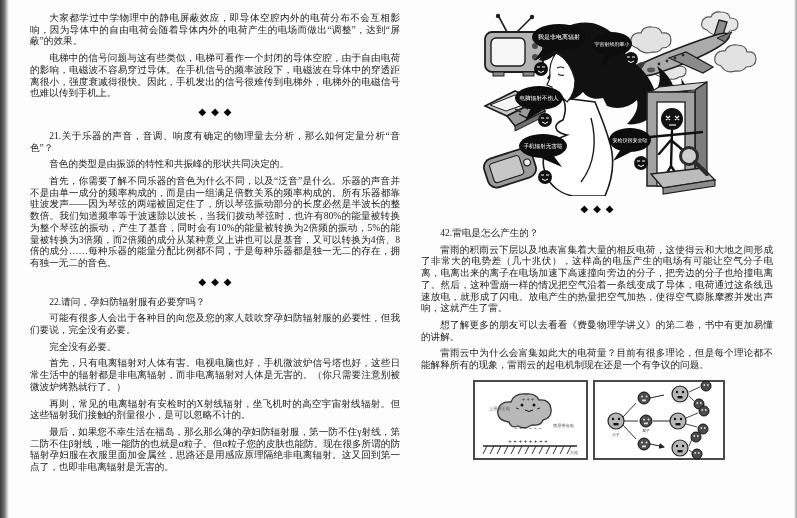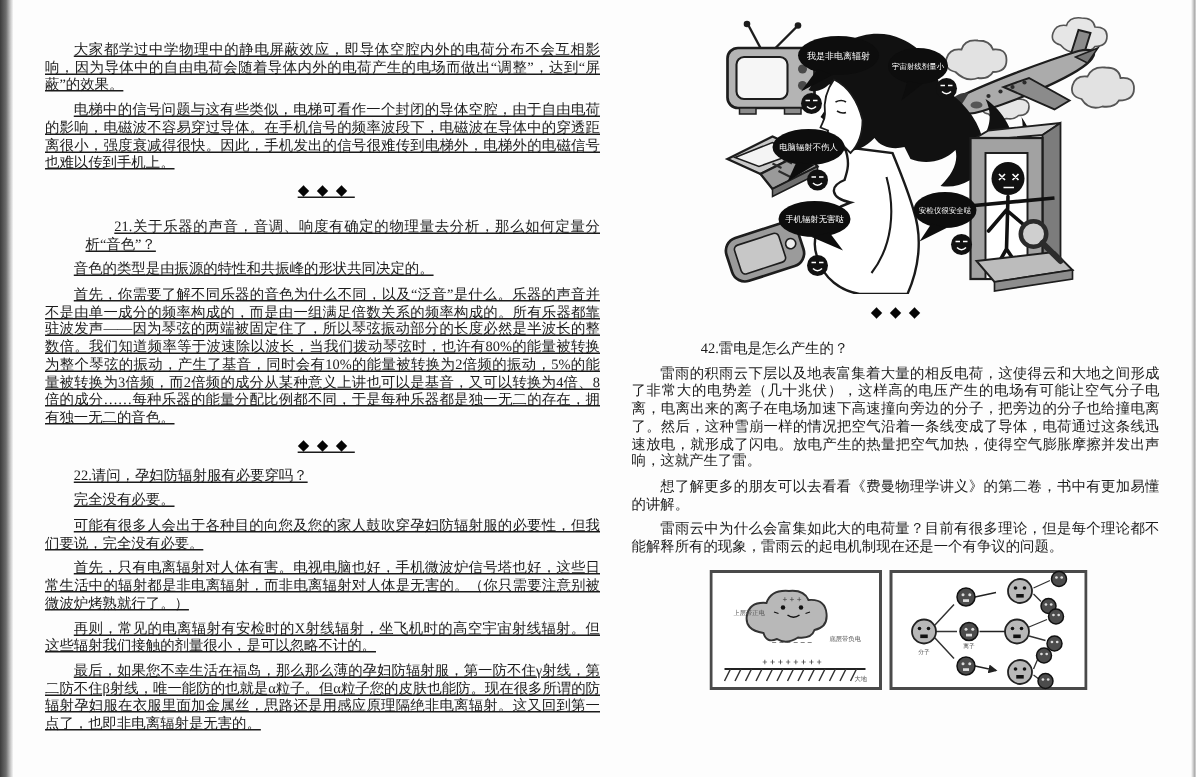--- a/index.html
+++ b/index.html
@@ -6,25 +6,25 @@
   body{
     width:797px;height:518px;position:relative;overflow:hidden;
     background:#fdfdfd;color:#1b1b1b;
     font-family:"Liberation Serif","DejaVu Serif",serif;
   }
   .edge-left{position:absolute;left:0;top:0;bottom:0;width:9px;
     background:linear-gradient(90deg,#3c3c3c 0%,#6f6f6f 45%,#c9c9c9 78%,rgba(253,253,253,0) 100%);}
   .edge-right{position:absolute;right:0;top:0;bottom:0;width:3px;
     background:linear-gradient(270deg,#9a9a9a 0%,rgba(253,253,253,0) 100%);}
   .col{position:absolute;}
-  .col-left{left:30px;top:28px;width:370px;text-decoration:underline;}
+  .col-left{left:30px;top:12px;width:370px;}
   .col-right{left:421px;top:6px;width:352px;}
   .para{font-size:9.6px;line-height:11.7px;margin:0 0 5px;text-align:justify;text-indent:2em;}
   .sep{text-align:center;font-size:10px;letter-spacing:5px;text-indent:5px;margin:7px 0 9px;color:#050505;}
-  .mt1{margin-top:13px;margin-left:27px;}
+  .mt1{margin-top:13px;}
   .mt2{margin-top:5px;}
   .illu{margin:2px 0 4px 34px;display:block;}
   .diag{margin:9px 0 0 52px;display:block;}
   svg text{font-family:"Liberation Sans","DejaVu Sans",sans-serif;}
 </style>
 </head>
 <body>
 
 <div class="edge-left"></div>
 <div class="edge-right"></div>
@@ -33,22 +33,22 @@
   <p class="para">大家都学过中学物理中的静电屏蔽效应，即导体空腔内外的电荷分布不会互相影响，因为导体中的自由电荷会随着导体内外的电荷产生的电场而做出“调整”，达到“屏蔽”的效果。</p>
   <p class="para">电梯中的信号问题与这有些类似，电梯可看作一个封闭的导体空腔，由于自由电荷的影响，电磁波不容易穿过导体。在手机信号的频率波段下，电磁波在导体中的穿透距离很小，强度衰减得很快。因此，手机发出的信号很难传到电梯外，电梯外的电磁信号也难以传到手机上。</p>
   <div class="sep">◆◆◆</div>
 
   <p class="para mt1">21.关于乐器的声音，音调、响度有确定的物理量去分析，那么如何定量分析“音色”？</p>
   <p class="para">音色的类型是由振源的特性和共振峰的形状共同决定的。</p>
   <p class="para">首先，你需要了解不同乐器的音色为什么不同，以及“泛音”是什么。乐器的声音并不是由单一成分的频率构成的，而是由一组满足倍数关系的频率构成的。所有乐器都靠驻波发声——因为琴弦的两端被固定住了，所以琴弦振动部分的长度必然是半波长的整数倍。我们知道频率等于波速除以波长，当我们拨动琴弦时，也许有80%的能量被转换为整个琴弦的振动，产生了基音，同时会有10%的能量被转换为2倍频的振动，5%的能量被转换为3倍频，而2倍频的成分从某种意义上讲也可以是基音，又可以转换为4倍、8倍的成分……每种乐器的能量分配比例都不同，于是每种乐器都是独一无二的存在，拥有独一无二的音色。</p>
   <div class="sep">◆◆◆</div>
 
   <p class="para mt2">22.请问，孕妇防辐射服有必要穿吗？</p>
+  <p class="para">可能有很多人会出于各种目的向您及您的家人鼓吹穿孕妇防辐射服的必要性，但我们要说，完全没有必要。</p>
   <p class="para">完全没有必要。</p>
-  <p class="para">可能有很多人会出于各种目的向您及您的家人鼓吹穿孕妇防辐射服的必要性，但我们要说，完全没有必要。</p>
   <p class="para">首先，只有电离辐射对人体有害。电视电脑也好，手机微波炉信号塔也好，这些日常生活中的辐射都是非电离辐射，而非电离辐射对人体是无害的。（你只需要注意别被微波炉烤熟就行了。）</p>
   <p class="para">再则，常见的电离辐射有安检时的X射线辐射，坐飞机时的高空宇宙射线辐射。但这些辐射我们接触的剂量很小，是可以忽略不计的。</p>
   <p class="para">最后，如果您不幸生活在福岛，那么那么薄的孕妇防辐射服，第一防不住γ射线，第二防不住β射线，唯一能防的也就是α粒子。但α粒子您的皮肤也能防。现在很多所谓的防辐射孕妇服在衣服里面加金属丝，思路还是用感应原理隔绝非电离辐射。这又回到第一点了，也即非电离辐射是无害的。</p>
 </div>
 
 <div class="col col-right">
 
   <svg class="illu" width="330" height="188" viewBox="0 0 330 188">
 
     <g>

